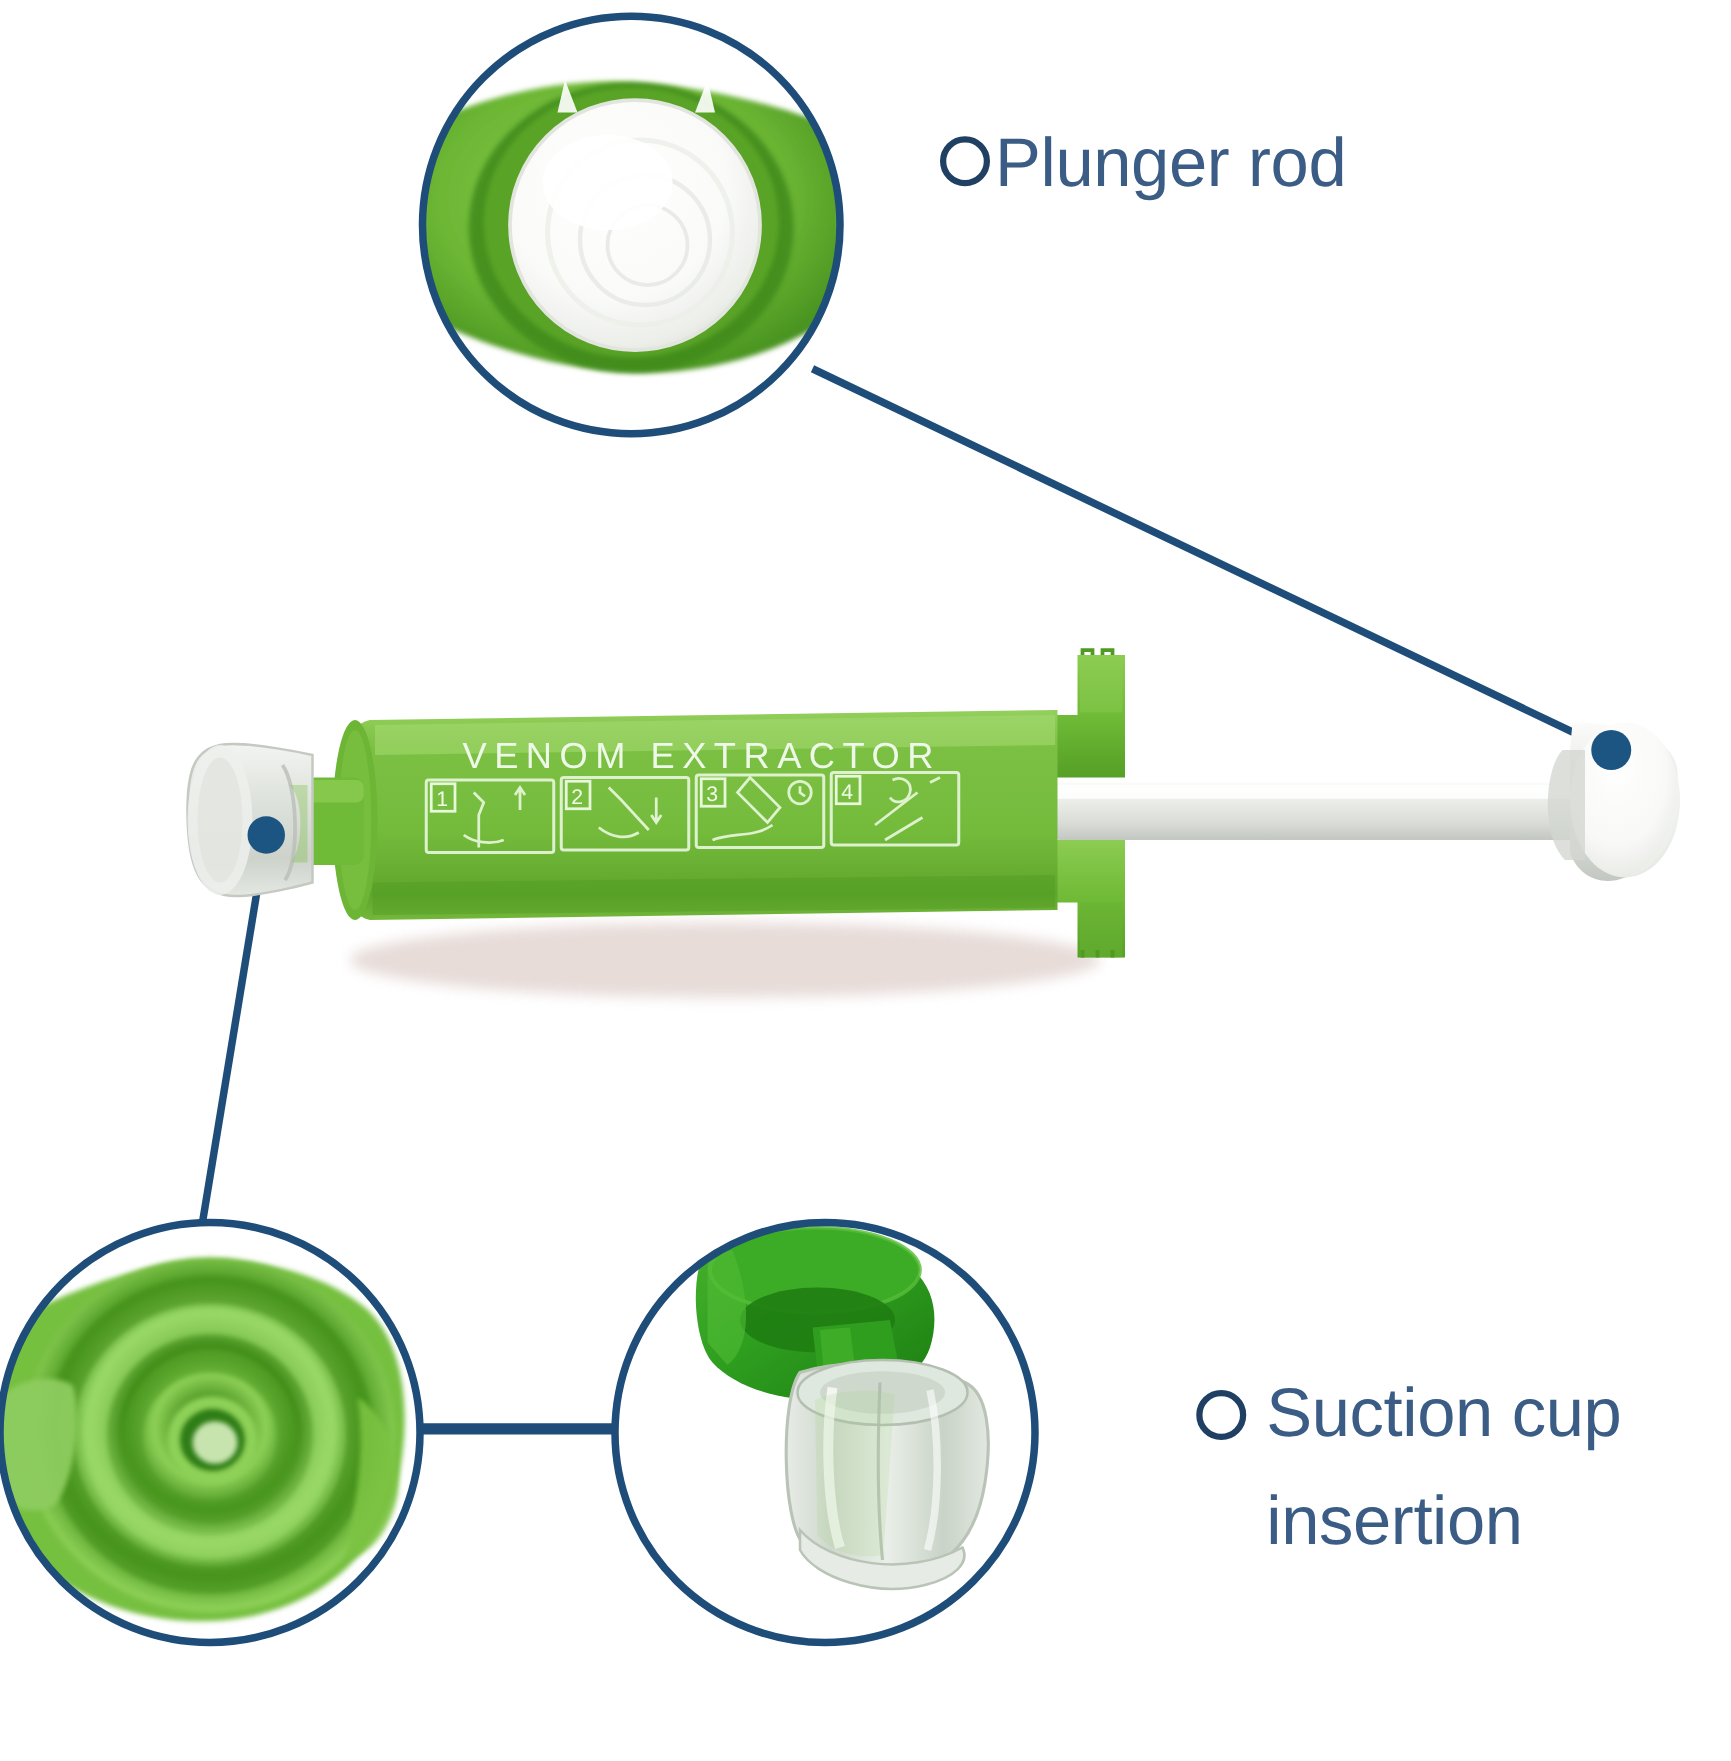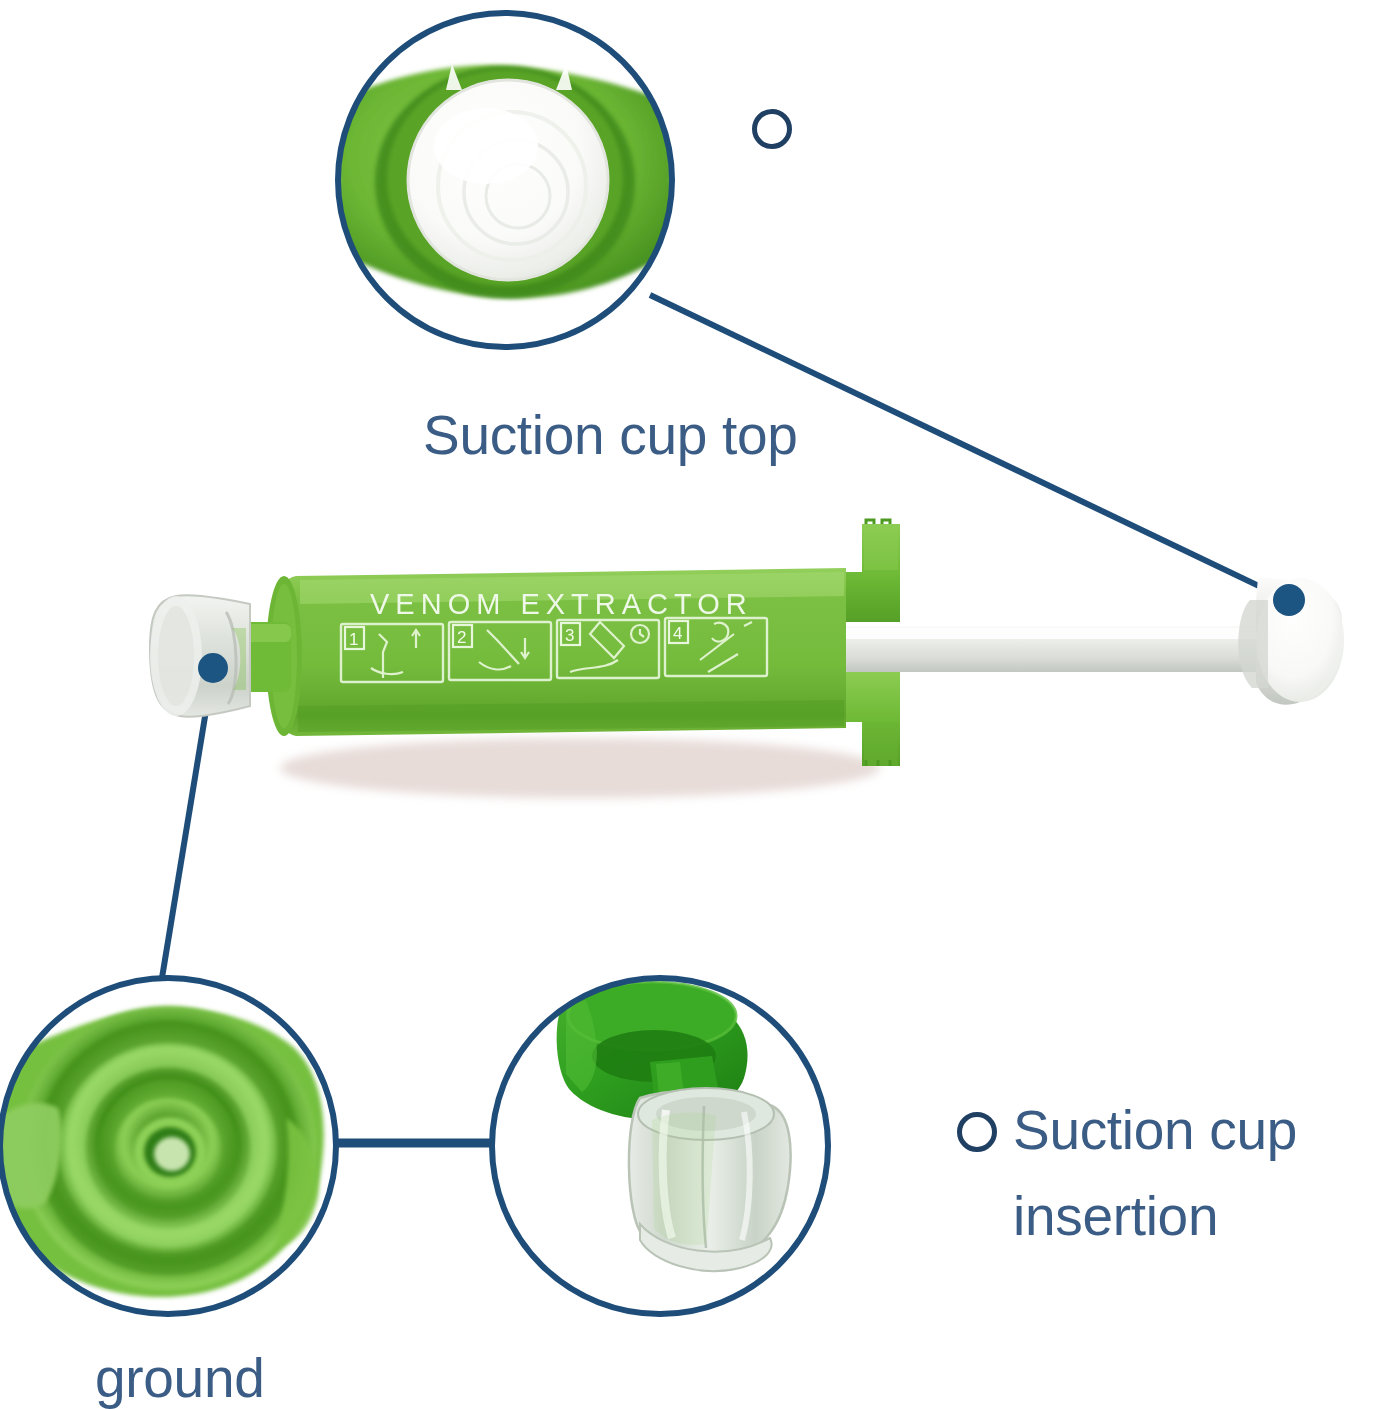--- a/index.html
+++ b/index.html
@@ -395,30 +395,29 @@
 
     <g>
       <circle cx="1289" cy="600" r="16" fill="#1d5582"></circle>
       <circle cx="213" cy="668" r="15" fill="#1d5582"></circle>
     </g>
   </svg>
 
   <div class="label" id="label-plunger-rod">
     <div class="label-bullet-row">
       <span class="bullet-ring"></span>
+      <span>Plunger rod</span>
     </div>
   </div>
 
-  <div class="label" id="label-suction-cup-top">Suction cup top</div>
 
   <div class="label" id="label-suction-cup-insertion">
     <div class="label-bullet-row">
       <span class="bullet-ring"></span>
       <span class="lines">
         <span class="line1">Suction cup</span>
         <span class="line2">insertion</span>
       </span>
     </div>
   </div>
 
-  <div class="label" id="label-ground">ground</div>
 
 </div>
 
 </body></html>

